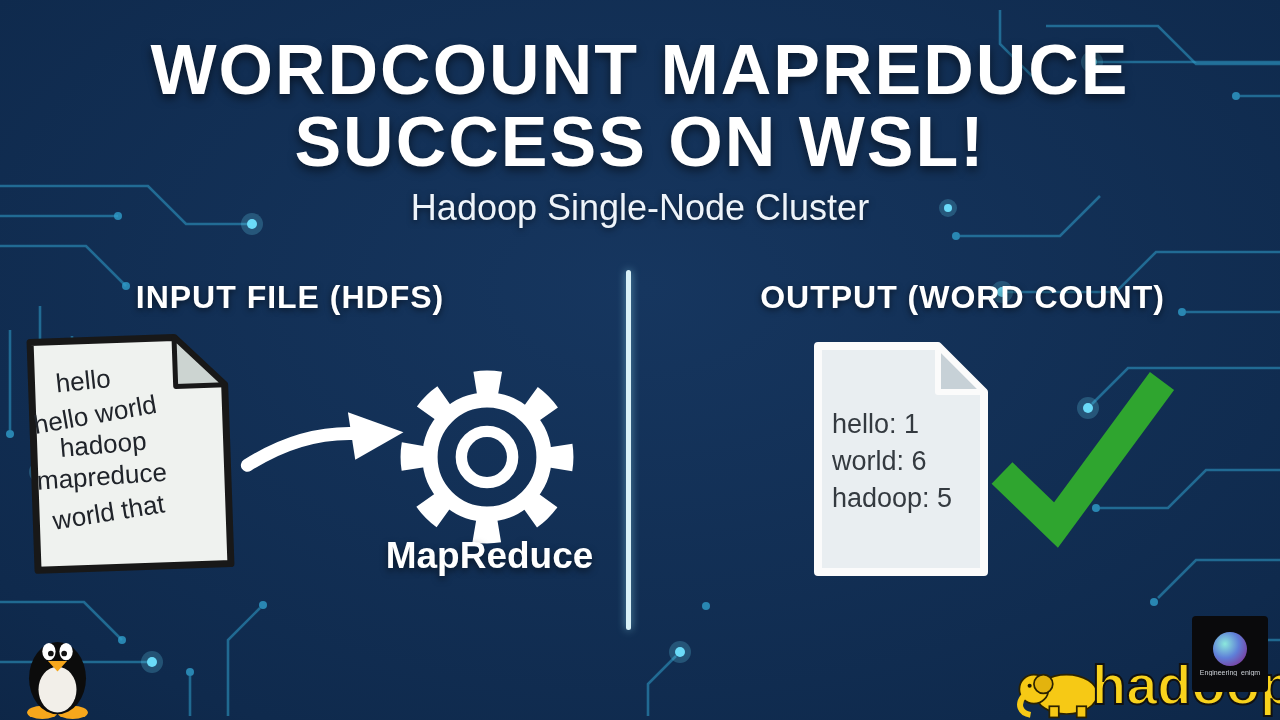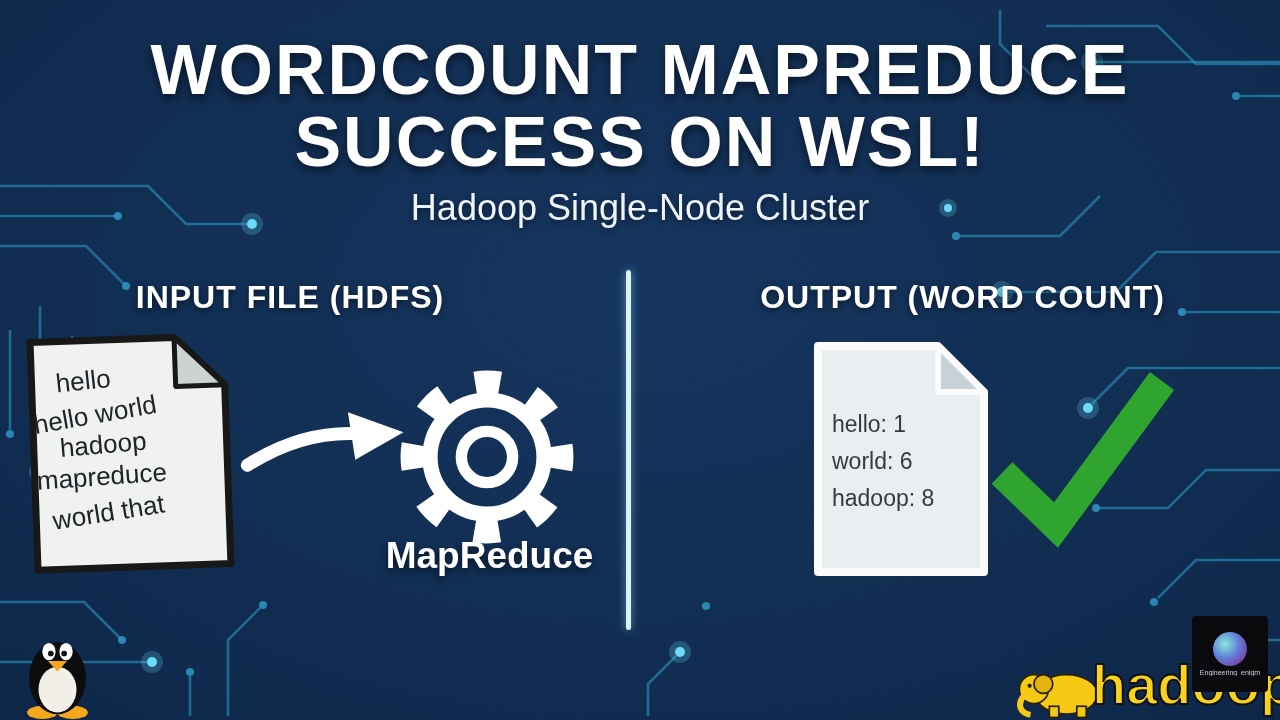--- a/index.html
+++ b/index.html
@@ -36,21 +36,21 @@
   .doc .doc-text{position:absolute;inset:0;}
 
   .hand-lines{padding-top:26px;color:#20242a;font-size:26px;line-height:33px;}
   .hand-lines div{white-space:nowrap;}
   .hl0{transform:rotate(-4deg);margin-left:30px;}
   .hl1{transform:rotate(-8deg);margin-left:6px;}
   .hl2{transform:rotate(-3deg);margin-left:32px;}
   .hl3{transform:rotate(-2deg);margin-left:8px;}
   .hl4{transform:rotate(-7deg);margin-left:22px;}
 
-  .out-lines{padding:66px 0 0 20px;color:#343a40;font-size:23px;line-height:37px;}
+  .out-lines{padding:66px 0 0 20px;color:#343a40;font-size:27px;line-height:37px;}
 
   .arrow{position:absolute;left:238px;top:398px;transform:rotate(-4deg);}
   .gear{position:absolute;left:392px;top:362px;}
   .job-label{position:absolute;left:357px;top:533px;width:265px;text-align:center;color:#ffffff;
     font-weight:800;font-size:37px;line-height:45px;text-shadow:0 3px 7px rgba(0,0,0,.55);}
   .check{position:absolute;left:980px;top:365px;}
 
   .tux{position:absolute;left:10px;top:625px;}
   .elephant{position:absolute;left:1008px;top:660px;}
   .hadoop-word{position:absolute;left:1092px;top:652px;font-size:56px;font-weight:700;
@@ -164,21 +164,21 @@
     </div>
 
     <div class="doc doc-output">
       <svg width="178" height="238" viewBox="0 0 178 238">
         <path d="M6 6 H126 L172 52 V232 H6 Z" fill="#e9eef1" stroke="#fbfbfb" stroke-width="8" stroke-linejoin="round"></path>
         <path d="M126 6 L172 52 H126 Z" fill="#c7d1d7" stroke="#fbfbfb" stroke-width="6" stroke-linejoin="round"></path>
       </svg>
       <div class="doc-text out-lines">
         <div>hello: 1</div>
         <div>world: 6</div>
-        <div>hadoop: 8</div>
+        <div>hadoop: 5</div>
       </div>
     </div>
 
     <svg class="check" width="200" height="190" viewBox="0 0 200 190">
       <path d="M22 108 L76 160 L182 16" fill="none" stroke="#2fa52f" stroke-width="30" stroke-linejoin="miter"></path>
     </svg>
 
     <svg class="tux" width="95" height="95" viewBox="0 0 100 100">
       <ellipse cx="34" cy="92" rx="16" ry="7" fill="#f6a71c"></ellipse>
       <ellipse cx="66" cy="92" rx="16" ry="7" fill="#f6a71c"></ellipse>

